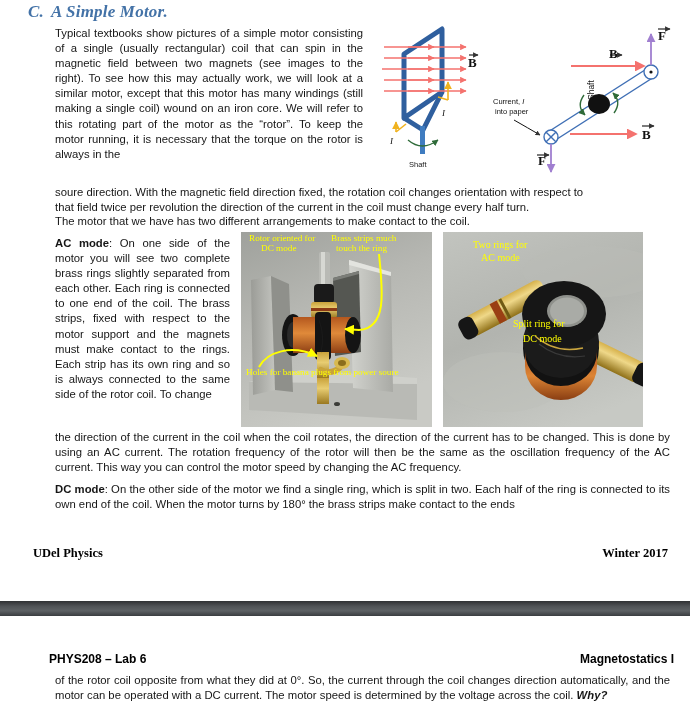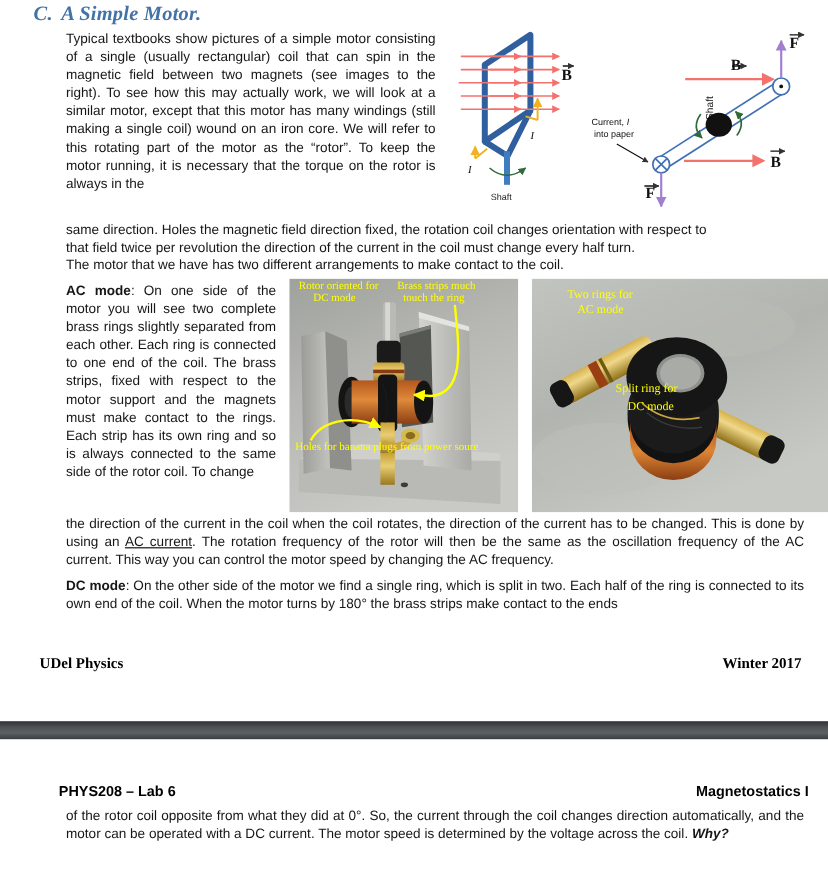--- a/index.html
+++ b/index.html
@@ -9,37 +9,37 @@
   .page{position:absolute;left:0;top:0;width:690px;}
 
   
   .heading{position:absolute;left:28px;top:2px;font-family:"Liberation Serif",serif;
            font-weight:bold;font-size:17px;color:#4372a7;letter-spacing:.2px;white-space:nowrap;font-style:italic;}
   .heading .ltr{margin-right:7px;}
 
   
   .p{font-size:11.3px;line-height:15.1px;text-align:justify;color:#161616;}
   .p b{font-weight:bold;}
-  .u{text-decoration:underline;}
+  .u{}
 
   .col-left{position:absolute;left:55px;top:26px;width:308px;}
   .full1{position:absolute;left:55px;top:185px;width:615px;}
   .full2{position:absolute;left:55px;top:214px;width:615px;}
   .ac-col{position:absolute;left:55px;top:236px;width:175px;}
   .after-photos{position:absolute;left:55px;top:430px;width:615px;}
   .dc-par{position:absolute;left:55px;top:482px;width:615px;}
 
   
   .fig-wrap{position:absolute;left:382px;top:22px;width:306px;height:152px;}
   .fig-wrap svg{display:block;}
 
   
   .photo{position:absolute;top:232px;height:195px;overflow:hidden;}
   .photo-a{left:241px;width:191px;text-decoration:underline;}
-  .photo-b{left:443px;width:247px;}
+  .photo-b{left:443px;width:200px;}
   .photo svg{display:block;}
 
   
   .footer{position:absolute;top:546px;left:0;width:690px;height:18px;
           font-family:"Liberation Serif",serif;font-size:12.5px;color:#000;padding-left:22px;}
   .footer .f-left{position:absolute;left:33px;top:0;font-weight:bold;}
   .footer .f-mid{position:absolute;left:0;top:0;width:690px;text-align:center;font-weight:normal;}
   .footer .f-right{position:absolute;right:44px;top:0;font-weight:bold;}
 
   
@@ -164,21 +164,21 @@
         <text x="6" y="143" font-family="Liberation Serif, serif" font-size="13" font-weight="bold" fill="#111">F</text>
         <line x1="5" y1="133" x2="17" y2="133" stroke="#111" stroke-width="1.1" marker-end="url(#ah-dk)"></line>
 
         <text x="-39" y="82" font-family="Liberation Sans, sans-serif" font-size="7.5" fill="#111">Current, <tspan font-style="italic">I</tspan></text>
         <text x="-37" y="92" font-family="Liberation Sans, sans-serif" font-size="7.5" fill="#111">into paper</text>
         <path d="M-18,98 Q-4,106 8,113" fill="none" stroke="#111" stroke-width="1" marker-end="url(#ah-dk)"></path>
       </g>
     </svg>
   </div>
 
-  <div class="p full1">same direction.  Holes the magnetic field direction fixed,  the rotation coil changes orientation with respect to</div>
+  <div class="p full1">soure direction.  With the magnetic field direction fixed,  the rotation coil changes orientation with respect to</div>
   <div class="p full1" style="top:200px">that field twice per revolution the direction of the current in the coil must change every half turn.</div>
 
   <div class="p full2">The motor that we have has two different arrangements to make contact to the coil.</div>
 
   <div class="p ac-col"><b>AC mode</b><span>: On one side of the motor you will see two complete brass rings slightly separated from each other.  Each ring is connected to one end of the coil. The brass strips, fixed with respect to the motor support and the magnets must make contact to the rings. Each strip has its own ring and so is always connected to the same side of the rotor coil. To change</span></div>
 
   <div class="photo photo-a">
     <svg width="191" height="195" viewBox="0 0 191 195" xmlns="http://www.w3.org/2000/svg">
       <defs>
         <linearGradient id="bgA" x1="0" y1="0" x2="0.4" y2="1">

